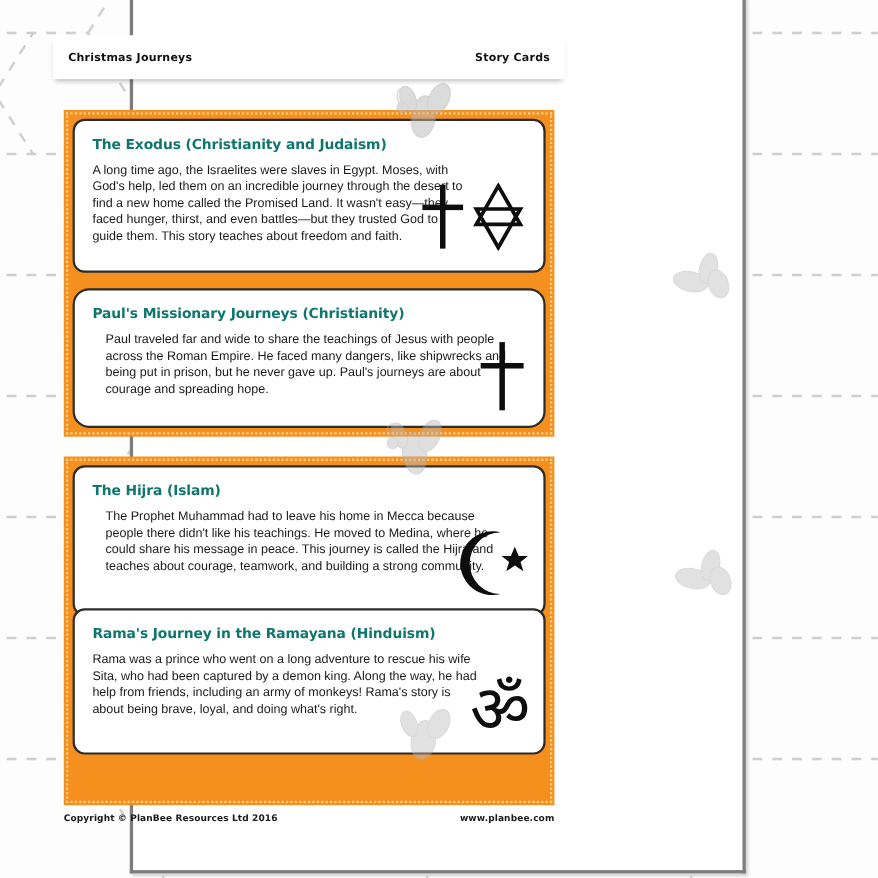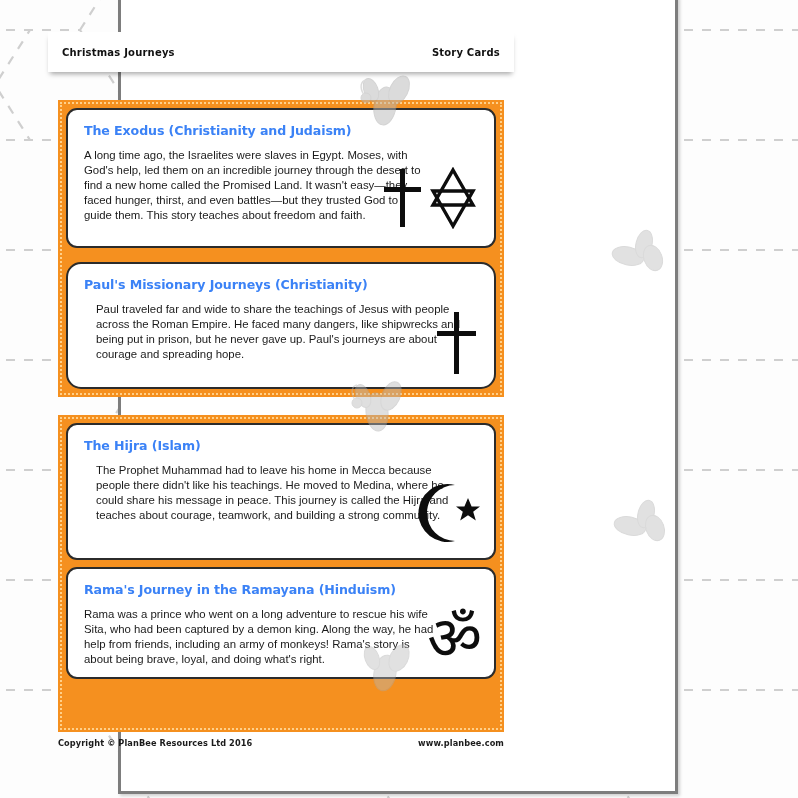--- a/index.html
+++ b/index.html
@@ -63,25 +63,25 @@
     border:2.5px solid #2b2b2b;
     border-radius:11px;
     z-index:5;
     box-sizing:border-box;
     padding:14px 16px 10px 16px;
     overflow:hidden;
   }
   #card-0{top:108px;height:140px;}
   #card-1{top:262px;height:127px;border-radius:15px;}
   #card-2{top:423px;height:137px;}
-  #card-3{top:567px;height:112px;}
+  #card-3{top:553px;height:133px;}
 
   .card-title{
     font-family:"DejaVu Sans", sans-serif;
-    font-weight:bold;font-size:12.6px;color:#3b82f6;
+    font-weight:bold;font-size:12.6px;color:#0f766e;
     margin:0 0 10px 0;line-height:1.1;letter-spacing:-.1px;
   }
   .card-body{
     font-family:"Liberation Sans", sans-serif;
     font-size:11.4px;color:#1a1a1a;line-height:1.33;
     margin:0;max-width:340px;
   }
   #card-1 .card-body,#card-2 .card-body{max-width:368px;margin-left:12px;}
   #card-3 .card-body{max-width:352px;}
 

